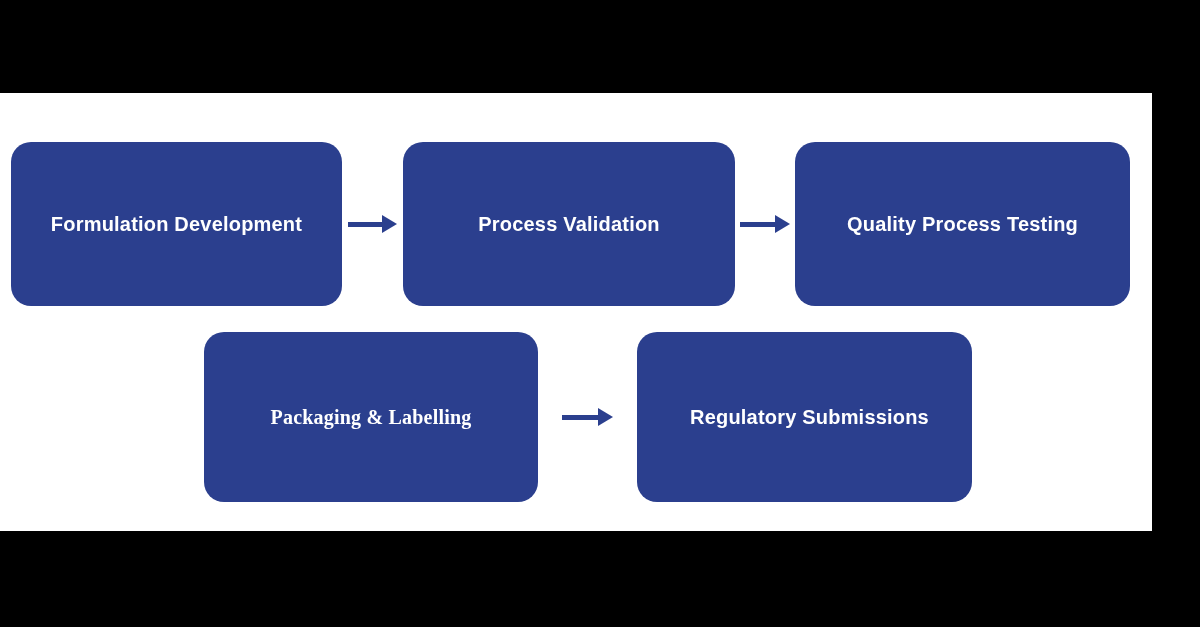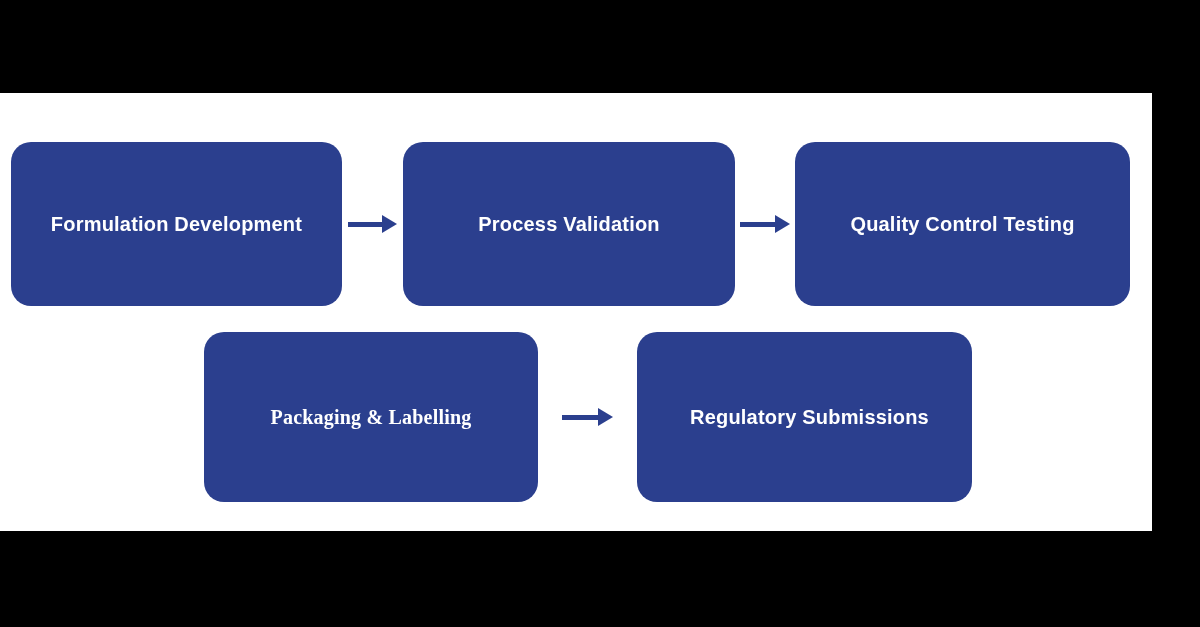--- a/index.html
+++ b/index.html
@@ -89,21 +89,21 @@
   <div class="stage-box b2">
     <span class="stage-label">Process Validation</span>
   </div>
 
   <div class="arrow a2">
     <span class="shaft"></span>
     <span class="head"></span>
   </div>
 
   <div class="stage-box b3">
-    <span class="stage-label">Quality Control Testing</span>
+    <span class="stage-label">Quality Process Testing</span>
   </div>
 
   <div class="stage-box b4">
     <span class="stage-label">Packaging &amp; Labelling</span>
   </div>
 
   <div class="arrow a3">
     <span class="shaft"></span>
     <span class="head"></span>
   </div>

